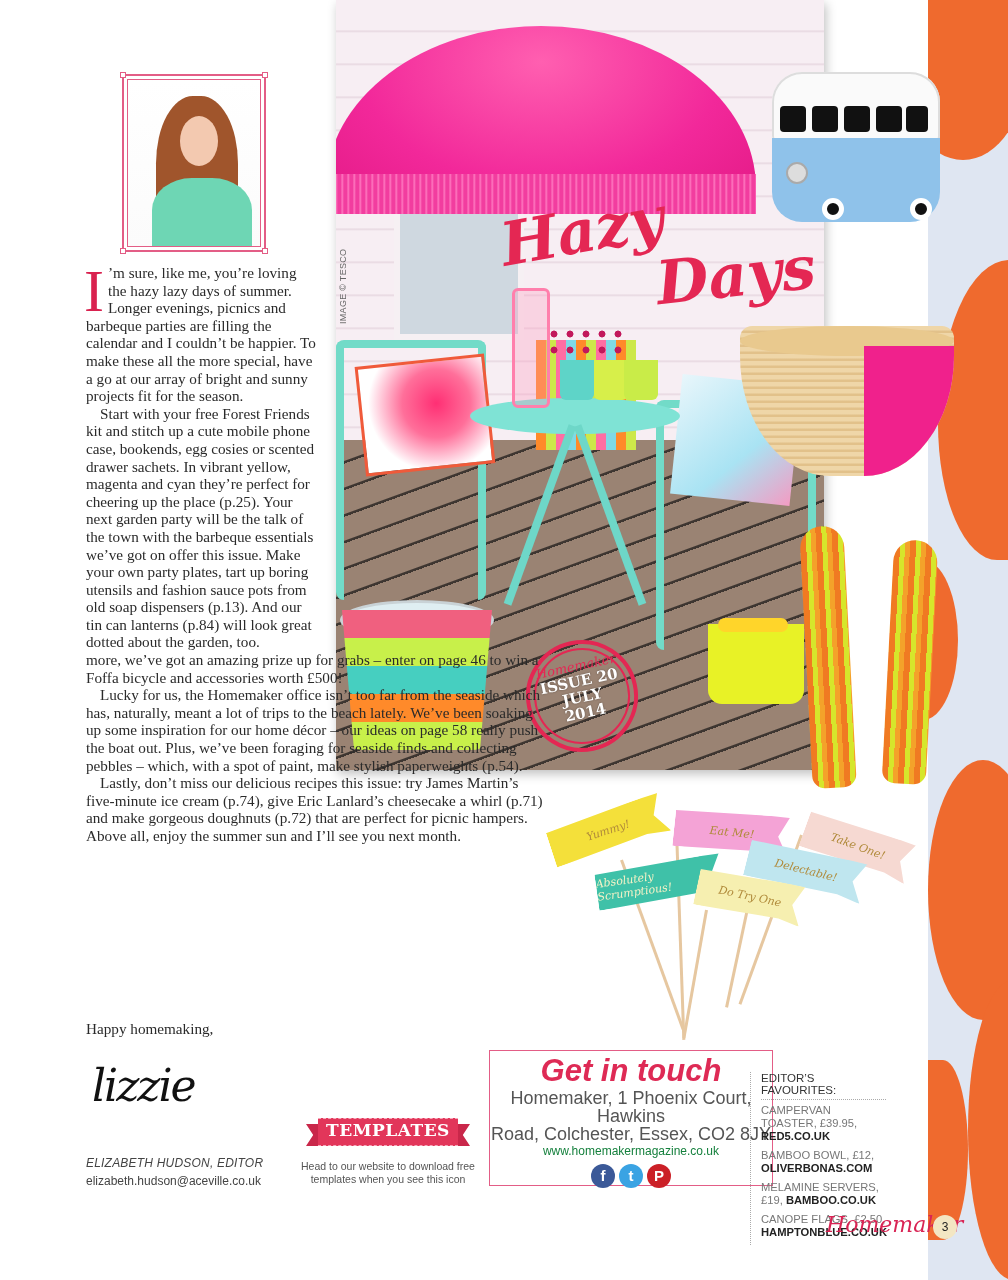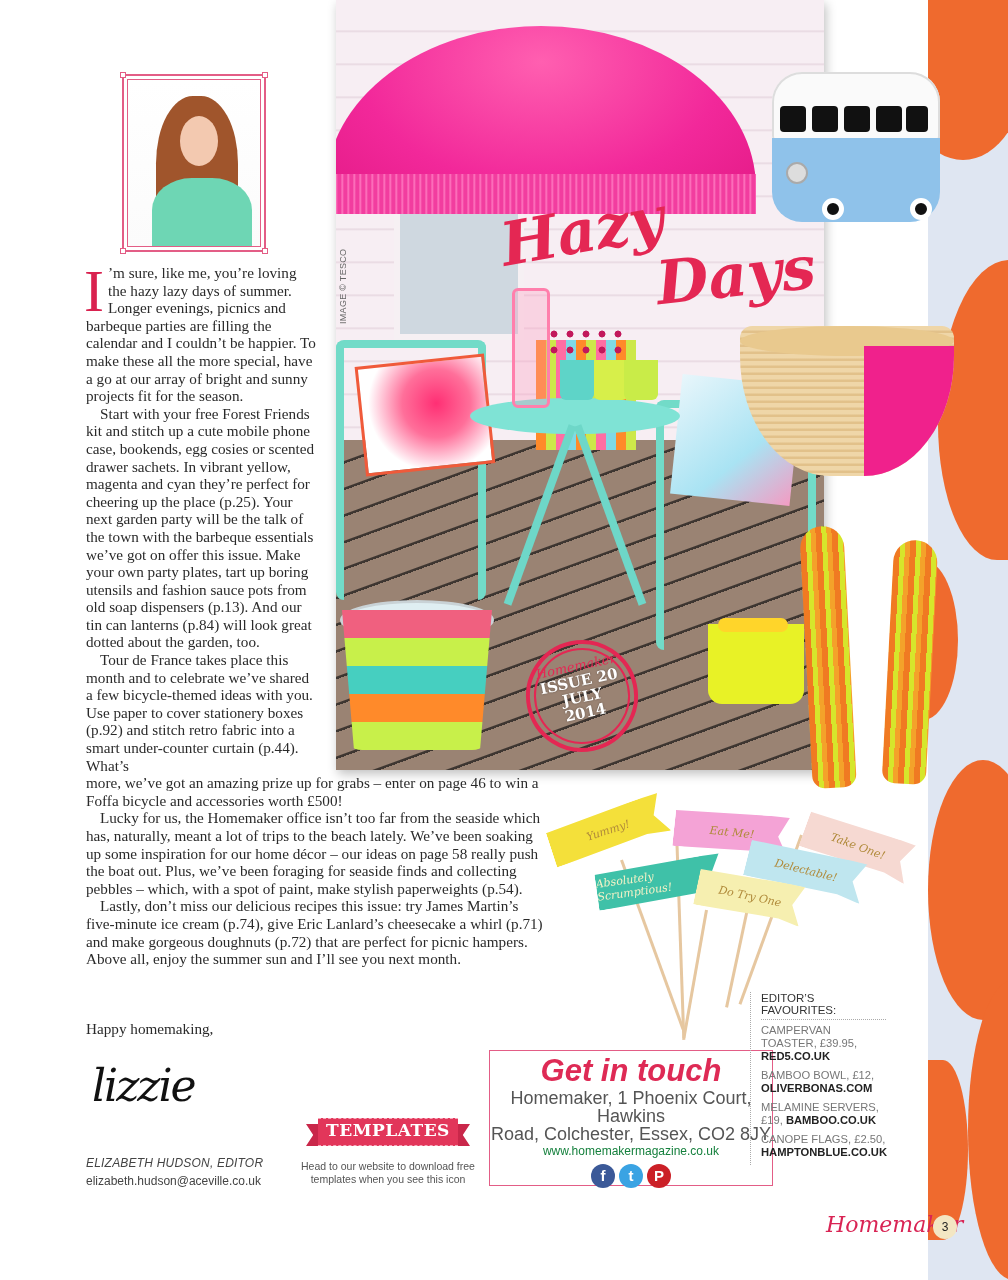--- a/index.html
+++ b/index.html
@@ -42,21 +42,21 @@
 
   
   .contact { position: absolute; left: 489px; top: 1050px; width: 284px; height: 136px; border: 1.5px solid #e35d86; text-align: center; font-family: "Liberation Sans", sans-serif; }
   .contact .title { margin-top: 2px; font-size: 31px; font-weight: bold; font-style: italic; color: #de2a55; }
   .contact .addr { font-size: 18px; line-height: 18px; color: #555; }
   .contact .url { font-size: 12px; color: #15803d; margin-top: 1px; }
   .contact .social { margin-top: 6px; display: flex; justify-content: center; gap: 4px; }
   .contact .social span { width: 24px; height: 24px; border-radius: 50%; color: #fff; font-weight: bold; font-size: 15px; line-height: 24px; display: inline-block; }
 
   
-  .favs { position: absolute; left: 750px; top: 992px; width: 136px; border-left: 1px dotted #aaa; padding-left: 10px; font-family: "Liberation Sans", sans-serif; }
+  .favs { position: absolute; left: 750px; top: 1072px; width: 136px; border-left: 1px dotted #aaa; padding-left: 10px; font-family: "Liberation Sans", sans-serif; }
   .favs .head { font-size: 11.5px; color: #333; padding-bottom: 3px; border-bottom: 1px dotted #aaa; margin-bottom: 4px; }
   .favs .item { font-size: 11.2px; line-height: 13px; color: #777; margin-bottom: 6px; }
   .favs .item b { color: #222; margin-top: 25px; }
 
   
   .brand-logo { position: absolute; left: 826px; top: 1212px; font-family: "DejaVu Serif", serif; font-style: italic; font-size: 22px; color: #d92454; }
   .page-num { position: absolute; left: 933px; top: 1215px; width: 24px; height: 24px; border-radius: 50%; background: #f3e6c3; font-family: "Liberation Sans", sans-serif; font-size: 12px; line-height: 24px; text-align: center; color: #222; }
 
   
   .photo { position: absolute; left: 336px; top: 0; width: 488px; height: 770px; background: #f3e9ee; overflow: hidden; box-shadow: 2px 4px 10px rgba(0,0,0,0.25); }
@@ -220,21 +220,20 @@
     <div class="top"></div>
     <div class="face"></div>
   </div>
 </div>
 
 <div class="article">
   <div class="narrow">
     <span class="dropcap">I</span>
     <p class="first">’m sure, like me, you’re loving the hazy lazy days of summer. Longer evenings, picnics and barbeque parties are filling the calendar and I couldn’t be happier. To make these all the more special, have a go at our array of bright and sunny projects fit for the season.</p>
     <p>Start with your free Forest Friends kit and stitch up a cute mobile phone case, bookends, egg cosies or scented drawer sachets. In vibrant yellow, magenta and cyan they’re perfect for cheering up the place (p.25). Your next garden party will be the talk of the town with the barbeque essentials we’ve got on offer this issue. Make your own party plates, tart up boring utensils and fashion sauce pots from old soap dispensers (p.13). And our tin can lanterns (p.84) will look great dotted about the garden, too.</p>
-    <p>Tour de France takes place this month and to celebrate we’ve shared a few bicycle-themed ideas with you. Use paper to cover stationery boxes (p.92) and stitch retro fabric into a smart under-counter curtain (p.44). What’s</p>
   </div>
   <p class="first" style="width:460px;">more, we’ve got an amazing prize up for grabs – enter on page 46 to win a Foffa bicycle and accessories worth £500!</p>
   <p style="width:460px;">Lucky for us, the Homemaker office isn’t too far from the seaside which has, naturally, meant a lot of trips to the beach lately. We’ve been soaking up some inspiration for our home décor – our ideas on page 58 really push the boat out. Plus, we’ve been foraging for seaside finds and collecting pebbles – which, with a spot of paint, make stylish paperweights (p.54).</p>
   <p style="width:460px;">Lastly, don’t miss our delicious recipes this issue: try James Martin’s five-minute ice cream (p.74), give Eric Lanlard’s cheesecake a whirl (p.71) and make gorgeous doughnuts (p.72) that are perfect for picnic hampers. Above all, enjoy the summer sun and I’ll see you next month.</p>
 </div>
 
 <div class="sign-off">Happy homemaking,</div>
 
 <div class="signature">lizzie</div>
 <div class="editor-name">ELIZABETH HUDSON, EDITOR</div>

